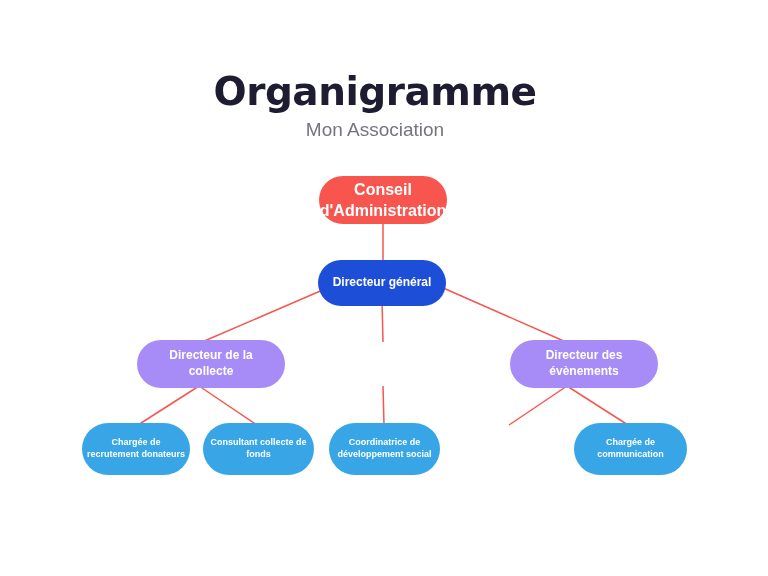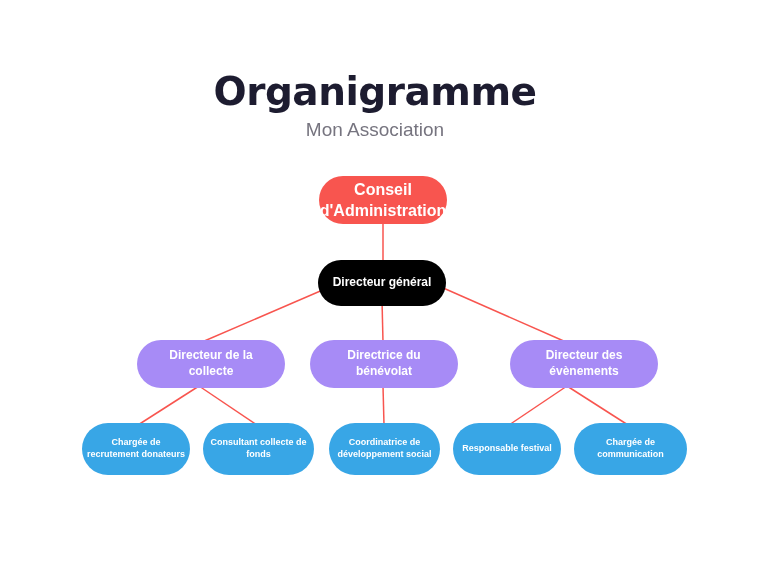--- a/index.html
+++ b/index.html
@@ -51,21 +51,21 @@
     align-items: center;
     justify-content: center;
     text-align: center;
     white-space: pre;
     color: #ffffff;
     font-weight: bold;
     line-height: 1.32;
     border-radius: 26px;
   }
   .lvl-red    { background: #f8554f; font-size: 16px; border-radius: 24px; }
-  .lvl-yellow { background: #000000; font-size: 12px;   border-radius: 23px; }
+  .lvl-yellow { background: #1d4ed8; font-size: 12px;   border-radius: 23px; }
   .lvl-purple { background: #a78bf6; font-size: 12px;   border-radius: 24px; }
   .lvl-blue   { background: #38a6e6; font-size: 9px;    border-radius: 26px; }
 
   .n-conseil     { left: 319px; top: 176px; width: 128px; height: 48px; }
   .n-dg          { left: 318px; top: 260px; width: 128px; height: 46px; }
   .n-collecte    { left: 137px; top: 340px; width: 148px; height: 48px; }
   .n-benevolat   { left: 310px; top: 340px; width: 148px; height: 48px; }
   .n-evenements  { left: 510px; top: 340px; width: 148px; height: 48px; text-align: center; }
   .n-recrutement { left:  82px; top: 423px; width: 108px; height: 52px; }
   .n-consultant  { left: 203px; top: 423px; width: 111px; height: 52px; }
@@ -96,33 +96,30 @@
   </svg>
 
   <div class="node lvl-red n-conseil">Conseil
 d'Administration</div>
 
   <div class="node lvl-yellow n-dg">Directeur général</div>
 
   <div class="node lvl-purple n-collecte">Directeur de la
 collecte</div>
 
-  <div class="node lvl-purple n-benevolat">Directrice du
-bénévolat</div>
 
   <div class="node lvl-purple n-evenements">Directeur des
 évènements</div>
 
   <div class="node lvl-blue n-recrutement">Chargée de
 recrutement donateurs</div>
 
   <div class="node lvl-blue n-consultant">Consultant collecte de
 fonds</div>
 
   <div class="node lvl-blue n-coordin">Coordinatrice de
 développement social</div>
 
-  <div class="node lvl-blue n-festival">Responsable festival</div>
 
   <div class="node lvl-blue n-comm">Chargée de
 communication</div>
 
 </div>
 
 </body></html>

